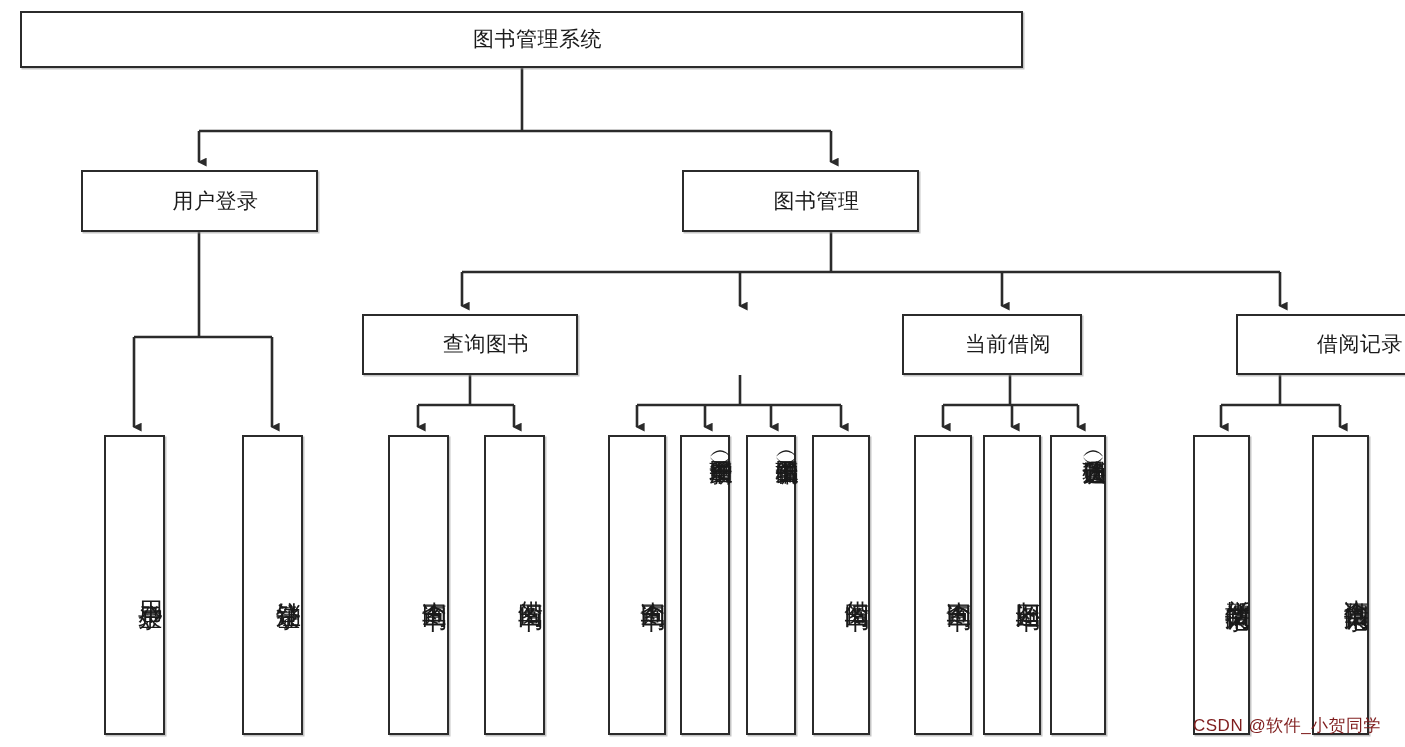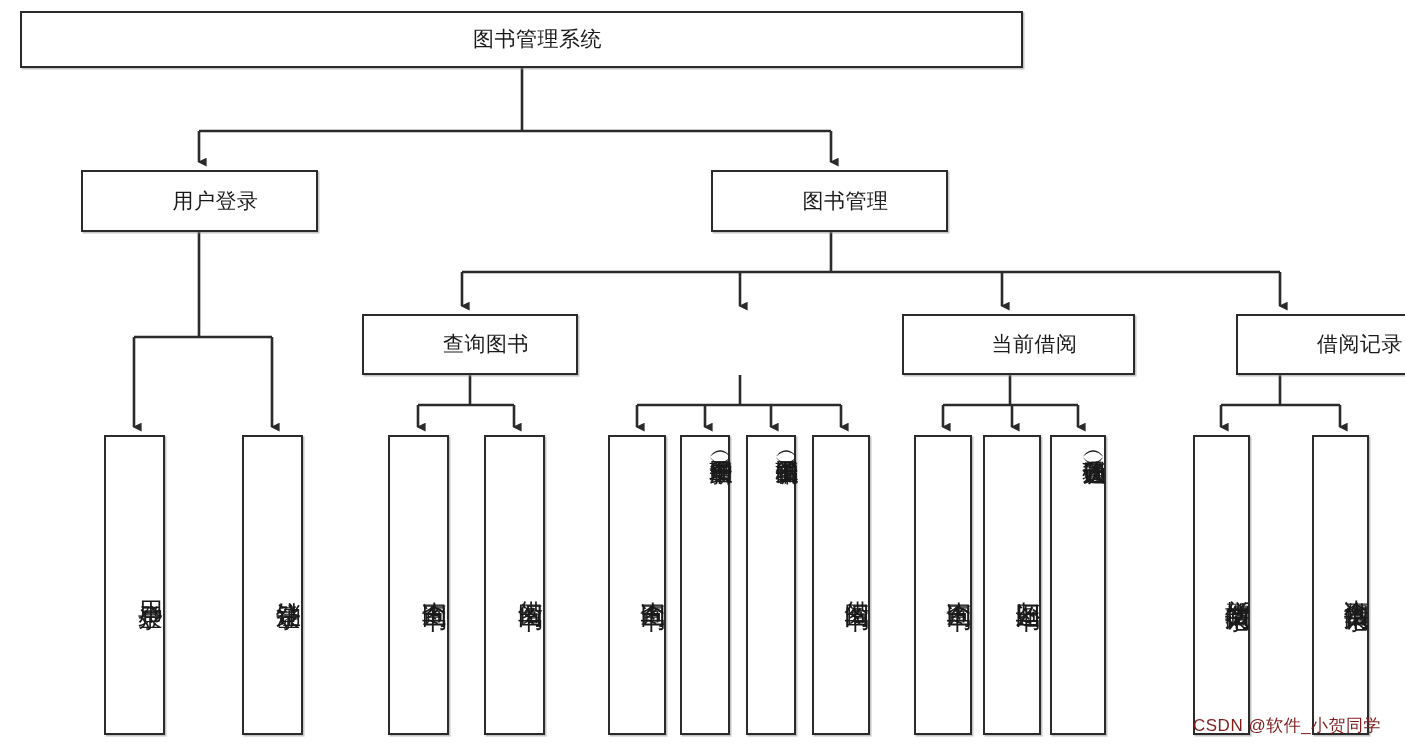--- a/index.html
+++ b/index.html
@@ -133,28 +133,28 @@
     </g>
   </svg>
 
   <div class="node horizontal" style="left: 20px; top: 11px; width: 1003px; height: 57px;">
     <span class="node-label">图书管理系统</span>
   </div>
 
   <div class="node horizontal" style="left: 81px; top: 170px; width: 237px; height: 62px;">
     <span class="node-label">用户登录</span>
   </div>
-  <div class="node horizontal" style="left: 711px; top: 170px; width: 237px; height: 62px;">
+  <div class="node horizontal" style="left: 682px; top: 170px; width: 237px; height: 62px;">
     <span class="node-label">图书管理</span>
   </div>
 
   <div class="node horizontal" style="left: 362px; top: 314px; width: 216px; height: 61px;">
     <span class="node-label">查询图书</span>
   </div>
-  <div class="node horizontal" style="left: 902px; top: 314px; width: 233px; height: 61px;">
+  <div class="node horizontal" style="left: 902px; top: 314px; width: 180px; height: 61px;">
     <span class="node-label">当前借阅</span>
   </div>
   <div class="node horizontal" style="left: 1236px; top: 314px; width: 216px; height: 61px;">
     <span class="node-label">借阅记录</span>
   </div>
 
   <div class="node vertical centered" style="left: 104px; top: 435px; width: 61px; height: 300px;">
     <span class="node-label">用户登录</span>
   </div>
   <div class="node vertical centered" style="left: 242px; top: 435px; width: 61px; height: 300px;">

